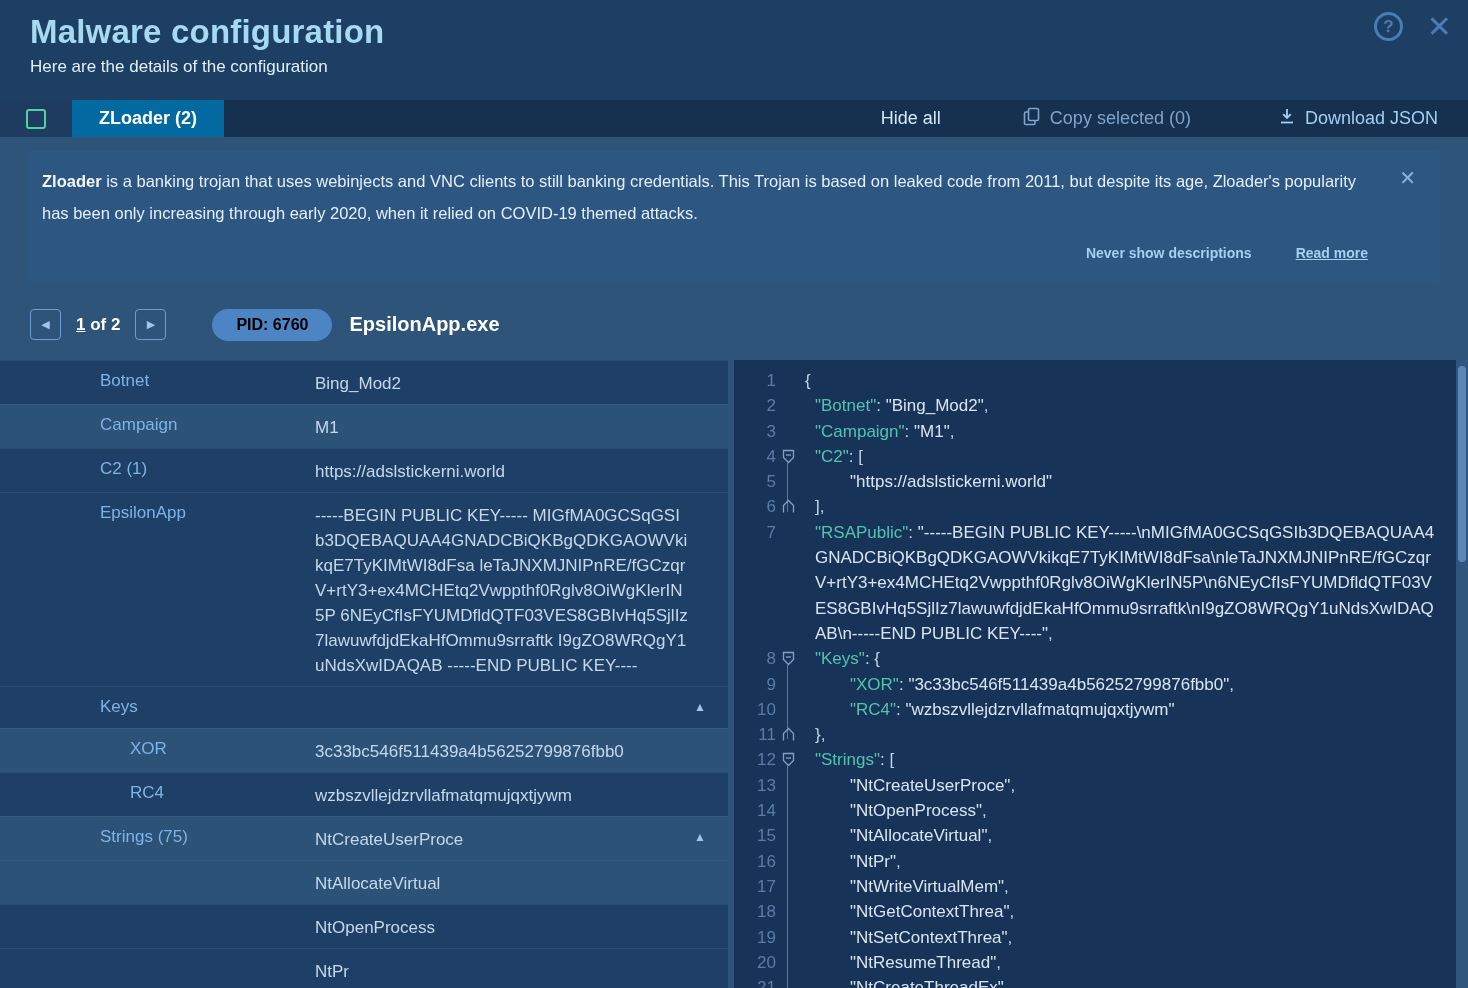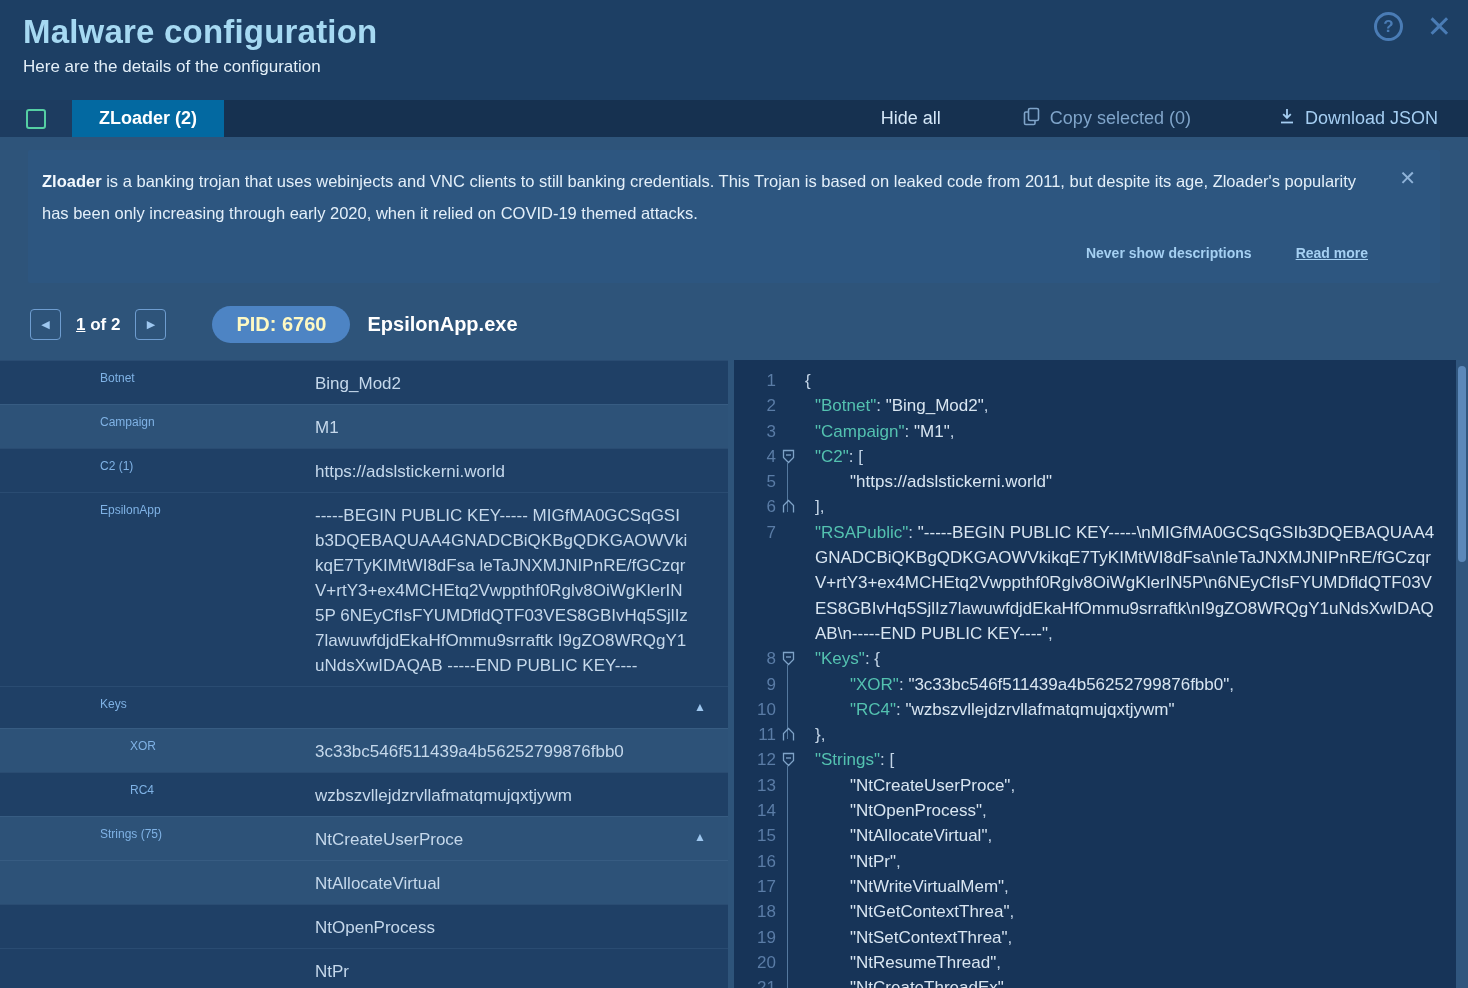--- a/index.html
+++ b/index.html
@@ -1,21 +1,21 @@
 <!DOCTYPE html>
 <html><head>
 <meta charset="utf-8">
 <style>
   * { margin:0; padding:0; box-sizing:border-box; }
   html,body { width:1468px; height:988px; overflow:hidden; }
   body { font-family:"Liberation Sans", sans-serif; background:#2E547A; }
   #app { position:relative; width:1468px; height:988px; background:#2E547A; overflow:hidden; }
 
   
-  .header { height:100px; background:#1D3F64; padding:13px 0 0 23px; position:relative; }
+  .header { height:100px; background:#1D3F64; padding:13px 0 0 30px; position:relative; }
   .header h1 { font-size:33px; font-weight:bold; color:#A6D9F2; letter-spacing:.2px; }
   .header .sub { margin-top:6px; font-size:17px; color:#E3EFF8; }
   .header-icons { position:absolute; top:12px; right:16px; display:flex; align-items:center; gap:24px; }
   .help-btn { width:29px; height:29px; border:3px solid #4A7CB5; border-radius:50%; color:#4A7CB5;
               font-size:17px; font-weight:bold; display:flex; align-items:center; justify-content:center; cursor:pointer; }
   .close-btn { color:#4A7CB5; font-size:30px; line-height:28px; cursor:pointer; font-weight:normal; }
 
   
   .tabbar { height:37px; background:#163150; display:flex; align-items:stretch; }
   .cb-cell { width:72px; background:#1D3C60; display:flex; align-items:center; justify-content:center; }
@@ -38,34 +38,34 @@
                 font-size:14px; font-weight:bold; color:#A5D0F2; }
   .desc-links .link { cursor:pointer; }
   .desc-links .underlined { text-decoration:underline; }
 
   
   .navrow { height:77px; display:flex; align-items:center; padding:6px 0 0 30px; }
   .nav-btn { width:31px; height:31px; border:1px solid #6E9DD0; border-radius:4px; background:transparent;
              display:flex; align-items:center; justify-content:center; color:#9EC7EF; font-size:11px; cursor:pointer; }
   .page-ind { margin:0 15px; color:#FFFFFF; font-weight:bold; font-size:17px; }
   .page-ind .pg { text-decoration:underline; }
-  .pid-badge { margin-left:46px; background:#4D84C4; color:#fef9c3; font-weight:bold; font-size:20px;
+  .pid-badge { margin-left:46px; background:#4D84C4; color:#000000; font-weight:bold; font-size:16px;
                padding:7px 24px; border-radius:20px; }
   .proc-name { margin-left:17px; color:#FFFFFF; font-weight:bold; font-size:20px; }
 
   
   .main { display:flex; height:643px; }
 
   
   .config-table { width:728px; margin-right:6px; overflow:hidden; }
   .crow { display:flex; align-items:flex-start; min-height:42px; padding:10px 0 8px 0;
           border-top:1px solid rgba(150,190,230,0.10); position:relative; }
   .crow.dark { background:#1F4066; }
   .crow.light { background:#2D5278; }
-  .ckey { width:315px; flex-shrink:0; padding-left:100px; color:#7FB2E5; font-size:12px; }
+  .ckey { width:315px; flex-shrink:0; padding-left:100px; color:#7FB2E5; font-size:17px; }
   .ckey.ind1 { padding-left:130px; }
   .cval { flex:1; color:#C5D8EB; font-size:17px; padding-right:40px; line-height:25px; }
   .cval.brk { word-break:break-all; max-width:440px; }
   .collapse { position:absolute; right:22px; top:13px; color:#9EC7EF; font-size:12px; cursor:pointer; }
 
   
   .json-panel { flex:1; background:#173458; overflow:hidden; padding:8px 0 0 8px; font-size:17px; line-height:25.3px; }
   .jline { display:flex; }
   .lnum { width:34px; flex-shrink:0; text-align:right; color:#5A7CA6; }
   .gutter { width:24px; flex-shrink:0; position:relative; display:flex; justify-content:center; }

